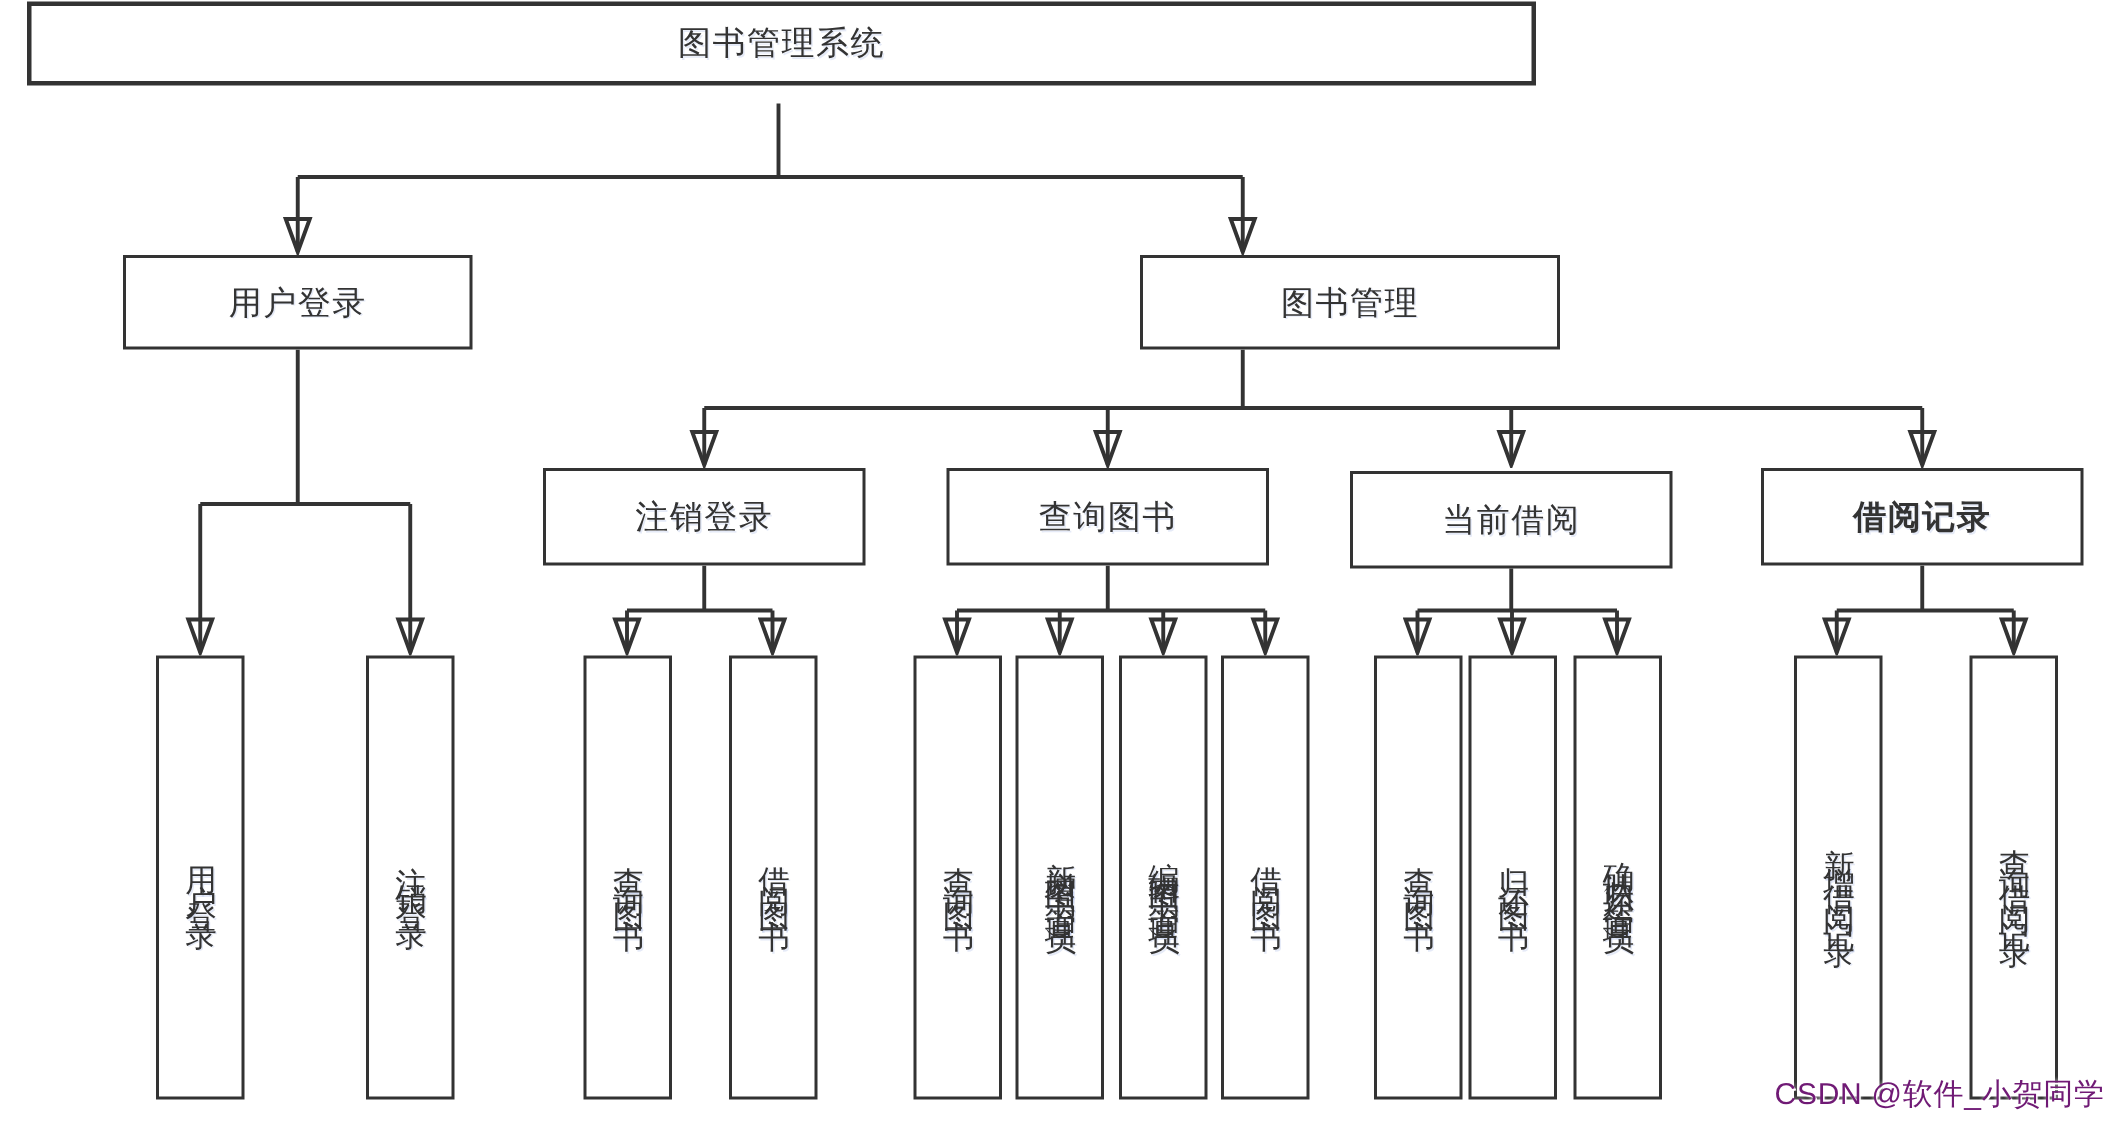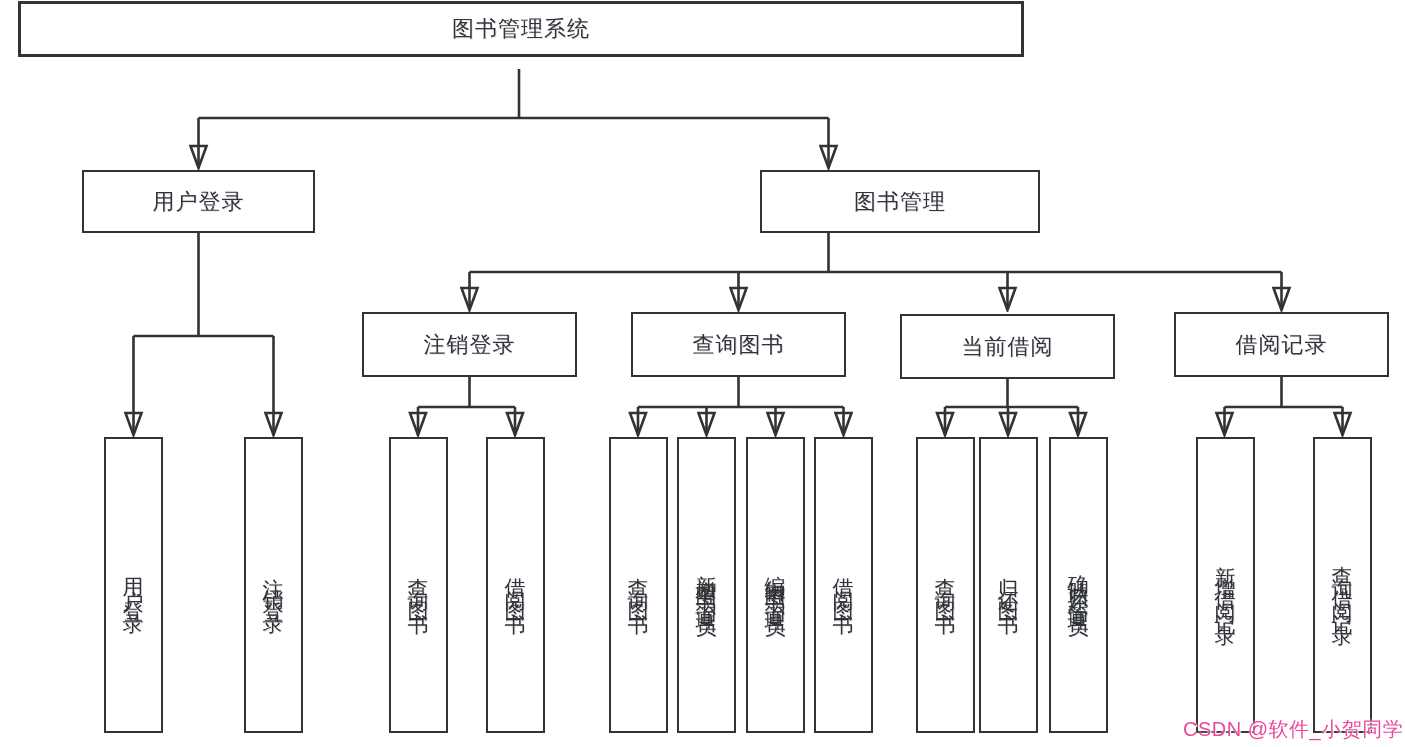--- a/index.html
+++ b/index.html
@@ -28,21 +28,21 @@
   .v-text{
     writing-mode:vertical-rl;
     text-orientation:mixed;
     line-height:1;
     white-space:nowrap;
   }
   .watermark{
     position:absolute;
     left:1183px;top:716px;
     font-size:20px;
-    color:#ec4899;
+    color:#701a75;
     letter-spacing:0.5px;
     text-shadow:0 0 3px #ffffff, 1px 1px 0 #ffffff;
     white-space:nowrap;
   }
 </style>
 </head>
 <body>
 
 <div id="stage">
 
@@ -107,21 +107,21 @@
 
   <div class="node branch" style="left:362px;top:312px;width:215px;height:65px;">
     <span>注销登录</span>
   </div>
   <div class="node branch" style="left:631px;top:312px;width:215px;height:65px;">
     <span>查询图书</span>
   </div>
   <div class="node branch" style="left:900px;top:314px;width:215px;height:65px;">
     <span>当前借阅</span>
   </div>
-  <div class="node branch" style="left:1174px;top:312px;width:215px;height:65px;">
+  <div class="node branch" style="left:1174px;top:312px;width:215px;height:65px;font-weight:bold;">
     <span>借阅记录</span>
   </div>
 
   <div class="node leaf" style="left:104px;top:437px;width:59px;height:296px;">
     <span class="v-text" style="letter-spacing: 12px;">用户登录</span>
   </div>
   <div class="node leaf" style="left:244px;top:437px;width:59px;height:296px;">
     <span class="v-text" style="letter-spacing: 12px;">注销登录</span>
   </div>
 

